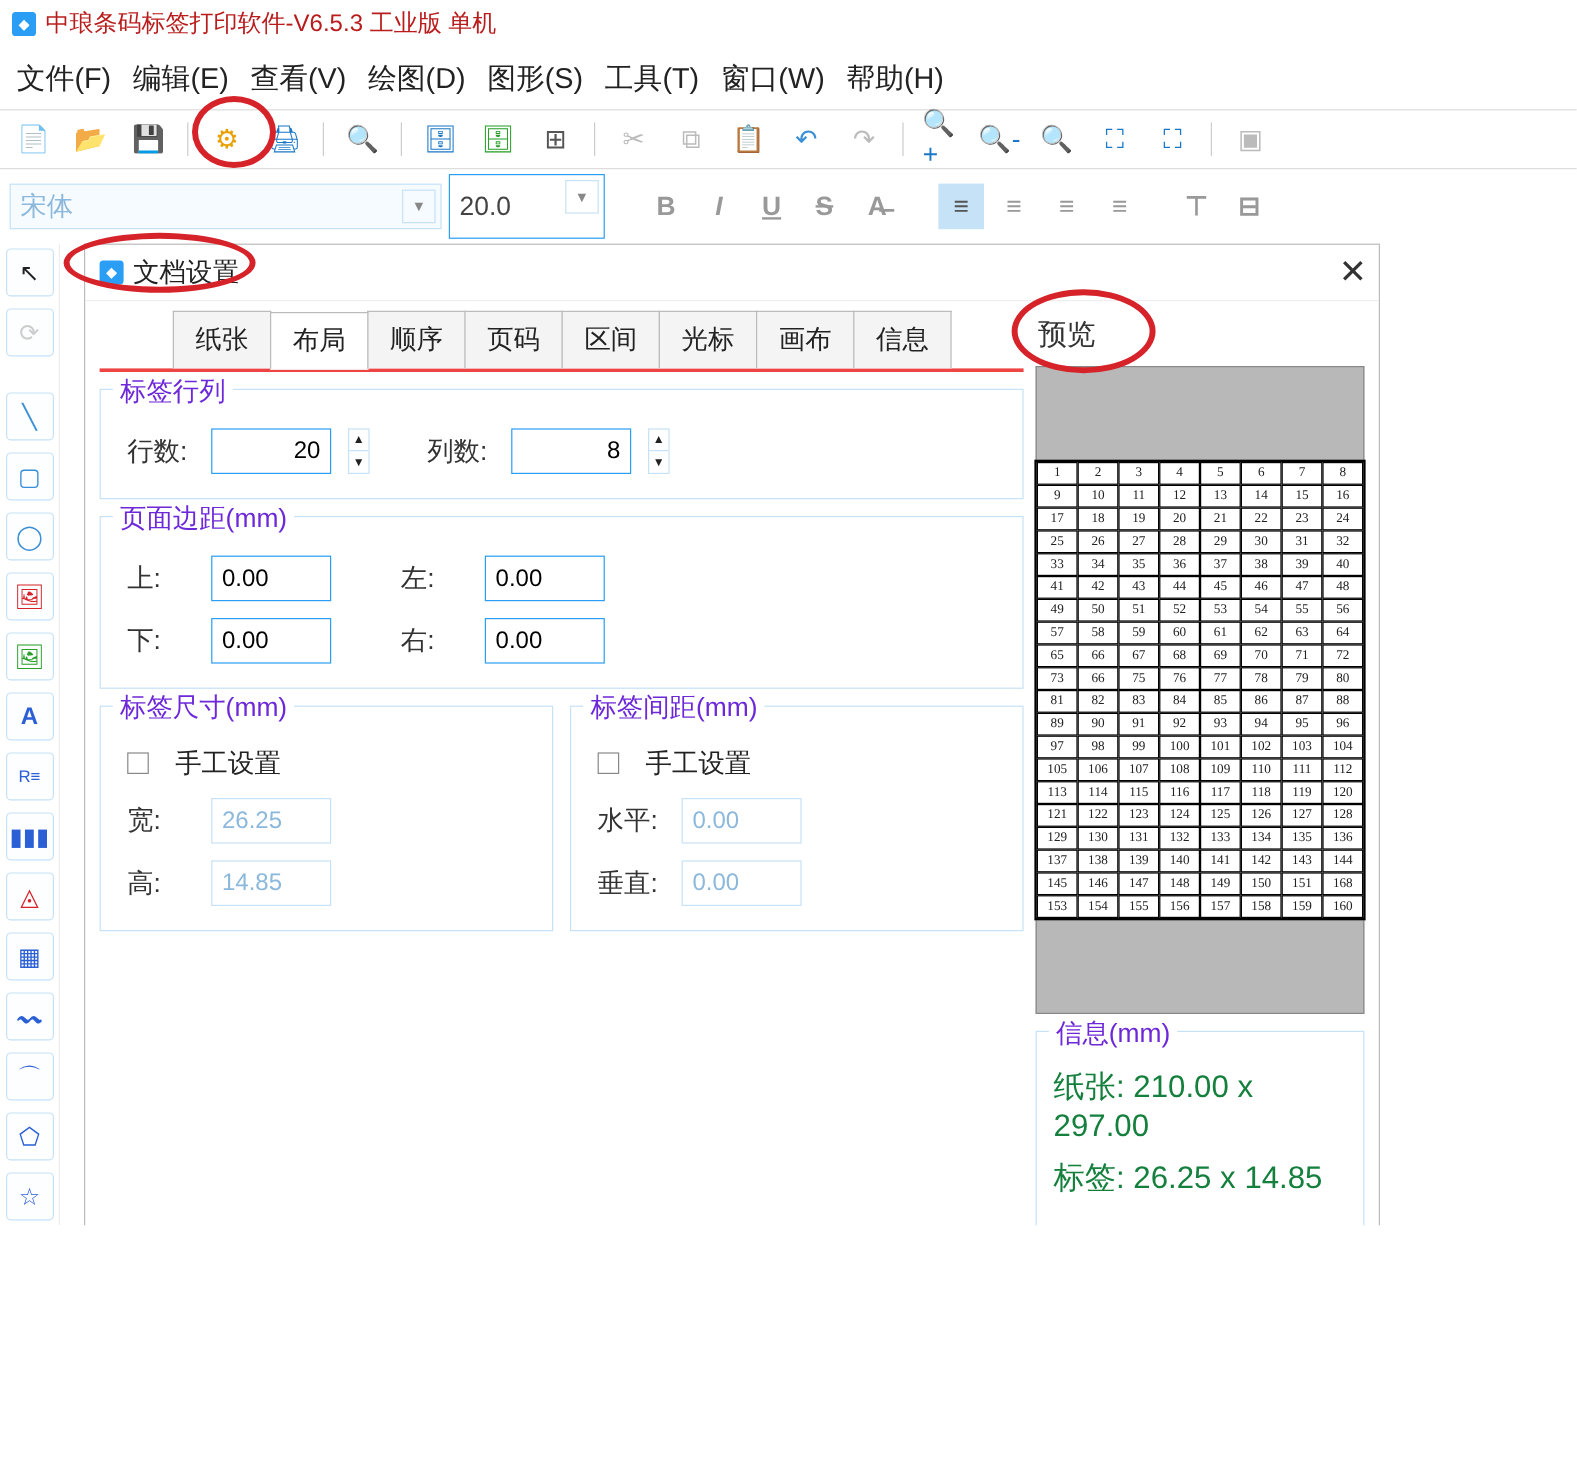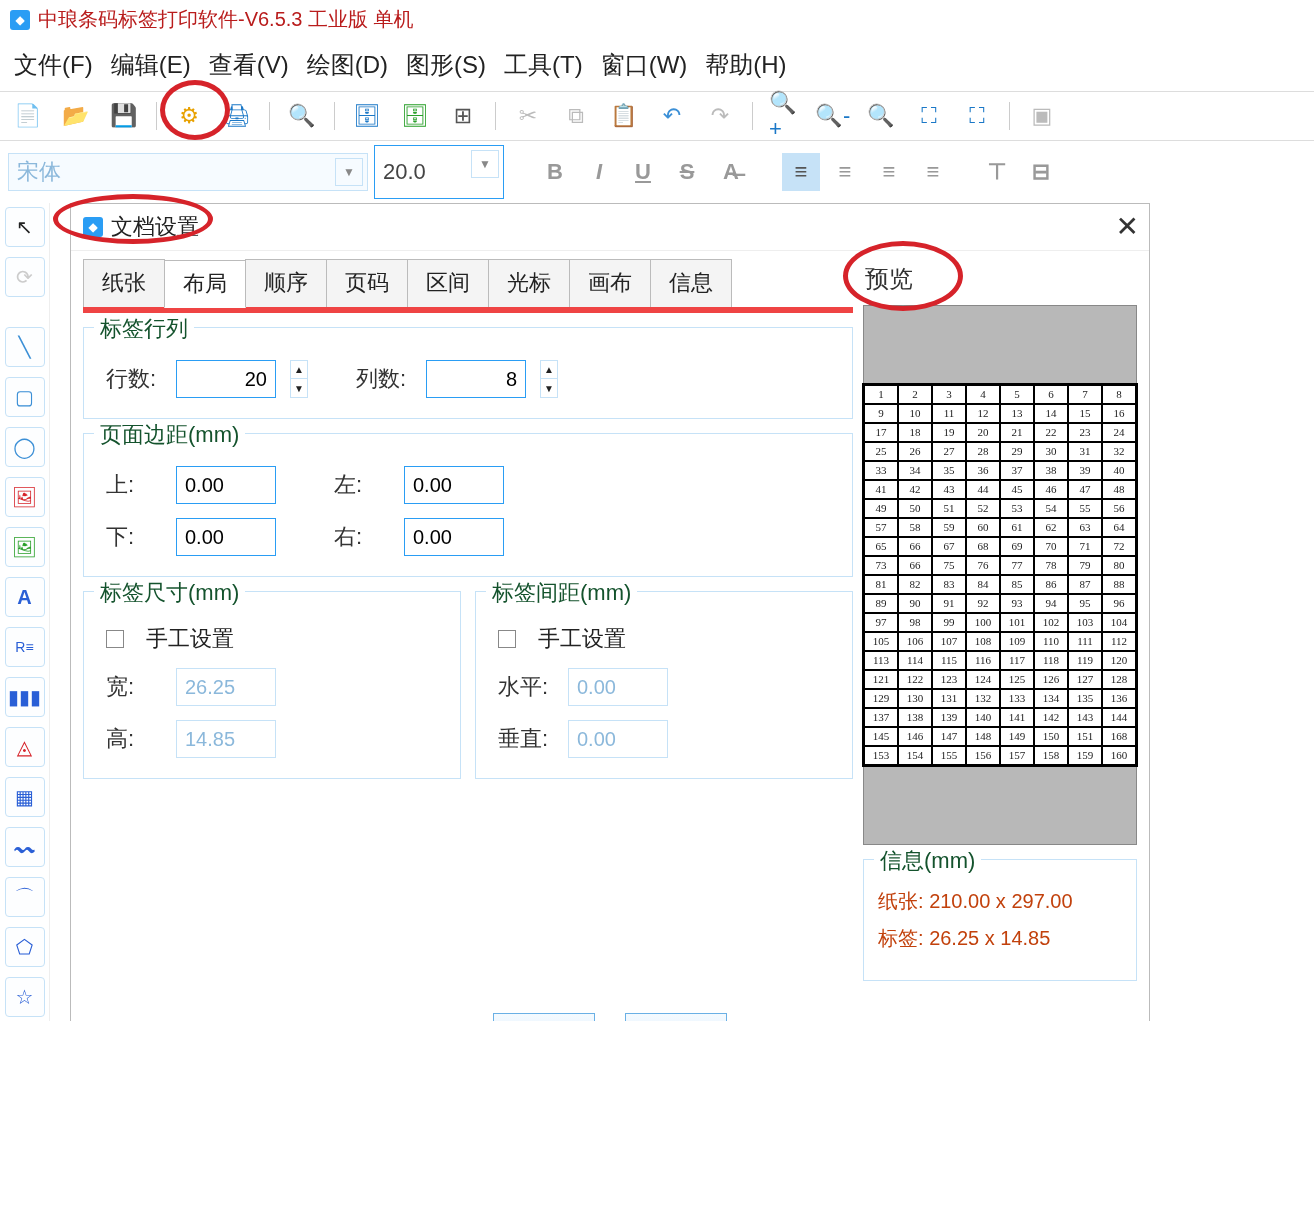--- a/index.html
+++ b/index.html
@@ -40,47 +40,47 @@
   
   
   .dialog { position: absolute; left: 70px; top: 0px; width: 1080px; background: #fff; border: 1px solid #bbb; }
   .dialog-title { display:flex; align-items:center; padding:8px 12px; gap:8px; border-bottom:1px solid #eee; position:relative;}
   .dialog-close { position:absolute; right:10px; top:6px; font-size:28px; cursor:pointer; color:#333; }
   .dialog-body { display:flex; padding:8px 12px 14px 12px; gap:10px; }
   .dialog-left { flex:1; }
   .dialog-right { width:274px; }
   
   
-  .tabs { display:flex; border-bottom:6px solid #ef4444; }
+  .tabs { display:flex; border-bottom:3px solid #ef4444;justify-content:center; }
   .tab { padding:8px 18px; font-size:22px; border:1px solid #bbb; border-bottom:none; margin-right:-1px; background:#f4f4f4; cursor:pointer;}
   .tab.active { background:#fff; position:relative; top:1px; border-bottom:1px solid #fff;}
   
   
   .group { border:1px solid #c6e2f7; margin-top:14px; padding:18px 14px 20px 14px; position:relative;}
-  .group-title { position:absolute; top:-14px; left:10px; background:#fff; padding:0 6px; font-size:22px; color:#14532d;}
+  .group-title { position:absolute; top:-14px; left:10px; background:#fff; padding:0 6px; font-size:22px; color:#6d28d9;}
   .row { display:flex; align-items:center; gap:14px; margin:14px 0 0 8px;}
   .lbl { font-size:22px; color:#333; min-width:56px;}
   .input { height:38px; border:1px solid #2a9df4; width:100px; padding:0 8px; font-size:20px; text-align:left;}
   .input.ro { color:#8bb8db; border-color:#c6e2f7;}
   .spinner { display:flex; flex-direction:column; border:1px solid #c6e2f7;}
   .spinner div{width:16px;height:18px;font-size:10px;display:flex;align-items:center;justify-content:center;border-bottom:1px solid #c6e2f7;}
   .spinner div:last-child{border-bottom:none;}
   .chk { width:18px;height:18px;border:1px solid #888;display:inline-block;vertical-align:middle;margin-right:8px;}
   
   .size-groups { display:flex; gap:14px;}
   .size-groups .group{flex:1;}
   
   
   .preview-title { font-size:24px; padding:4px 2px 10px 2px; color:#333;}
   .preview-box { border:1px solid #888; background:#b8b8b8; padding:10px; height:540px; display:flex; align-items:center; justify-content:center;}
   .grid { background:#fff; border:2px solid #000; display:grid; grid-template-columns:repeat(8, 34px); grid-auto-rows:19px;}
   .grid div { border:1px solid #000; font-size:11px; text-align:center; line-height:17px; font-family:serif;}
   
   .info-box { border:1px solid #c6e2f7; margin-top:14px; padding:18px 14px; position:relative;}
-  .info-row { font-size:20px; color:#c2410c; margin:10px 0;}
+  .info-row { font-size:26px; color:#15803d; margin:10px 0;}
   
   .dialog-footer { display:flex; justify-content:center; gap:30px; padding:18px 0 24px 0;}
   .btn { padding:8px 28px; font-size:22px; border:1px solid #6ab0e5; background:linear-gradient(#f4faff,#d8ecfb); cursor:pointer;}
 </style>
 </head>
 <body>
 
 <div class="title-bar">
   <span class="title-icon">◆</span>
   <span class="title-text">中琅条码标签打印软件-V6.5.3  工业版 单机</span>

